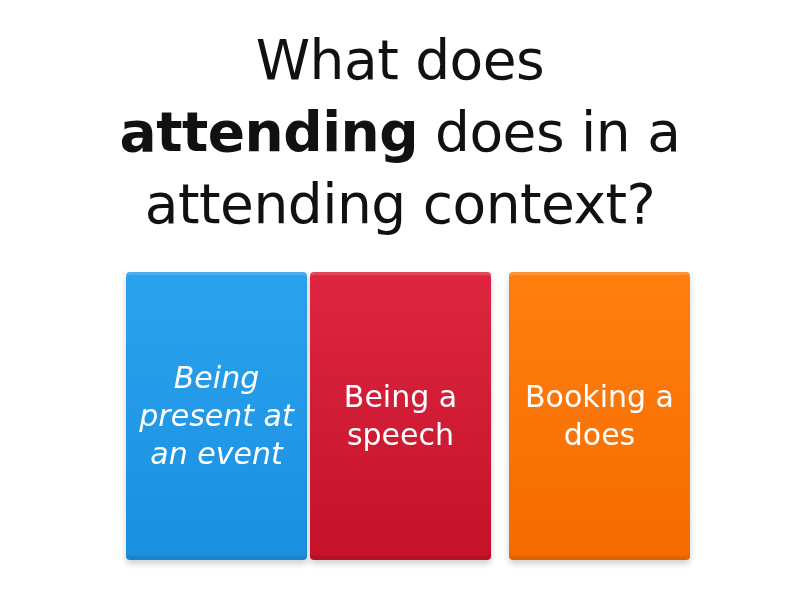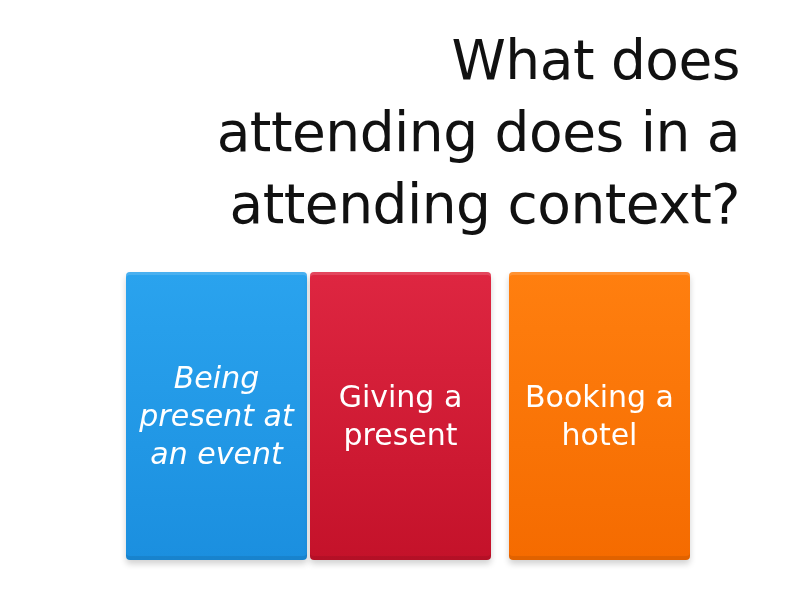--- a/index.html
+++ b/index.html
@@ -3,24 +3,24 @@
 <meta charset="utf-8">
 <style>
   html, body { margin: 0; padding: 0; }
   body {
     width: 800px; height: 600px; background: #ffffff; overflow: hidden;
     font-family: "DejaVu Sans", "Liberation Sans", sans-serif;
     position: relative;
   }
   .question {
     position: absolute; left: 60px; top: 24px; width: 680px;
-    text-align: right; color: #111111;
+    text-align: center; color: #111111;
     font-size: 55px; line-height: 72px; letter-spacing: -0.5px;
   }
-  .question b { font-weight: normal; }
+  .question b { font-weight: bold; }
   .card {
     position: absolute; top: 272px; width: 181px; height: 288px;
     border-radius: 4px;
     box-shadow: 0 4px 6px rgba(0,0,0,0.18);
     display: flex; align-items: center; justify-content: center;
     text-align: center; color: #ffffff; cursor: pointer;
     font-size: 30px; line-height: 38px;
     box-sizing: border-box; padding: 0 12px;
   }
   .card::before {
@@ -39,17 +39,17 @@
 <div class="question">
   <div>What does</div>
   <div><b>attending</b><span> does in a</span></div>
   <div>attending context?</div>
 </div>
 
 <div class="card card-blue">
   <span>Being present at an event</span>
 </div>
 <div class="card card-red">
-  <span>Giving a present</span>
+  <span>Being a speech</span>
 </div>
 <div class="card card-orange">
-  <span>Booking a hotel</span>
+  <span>Booking a does</span>
 </div>
 
 </body></html>

